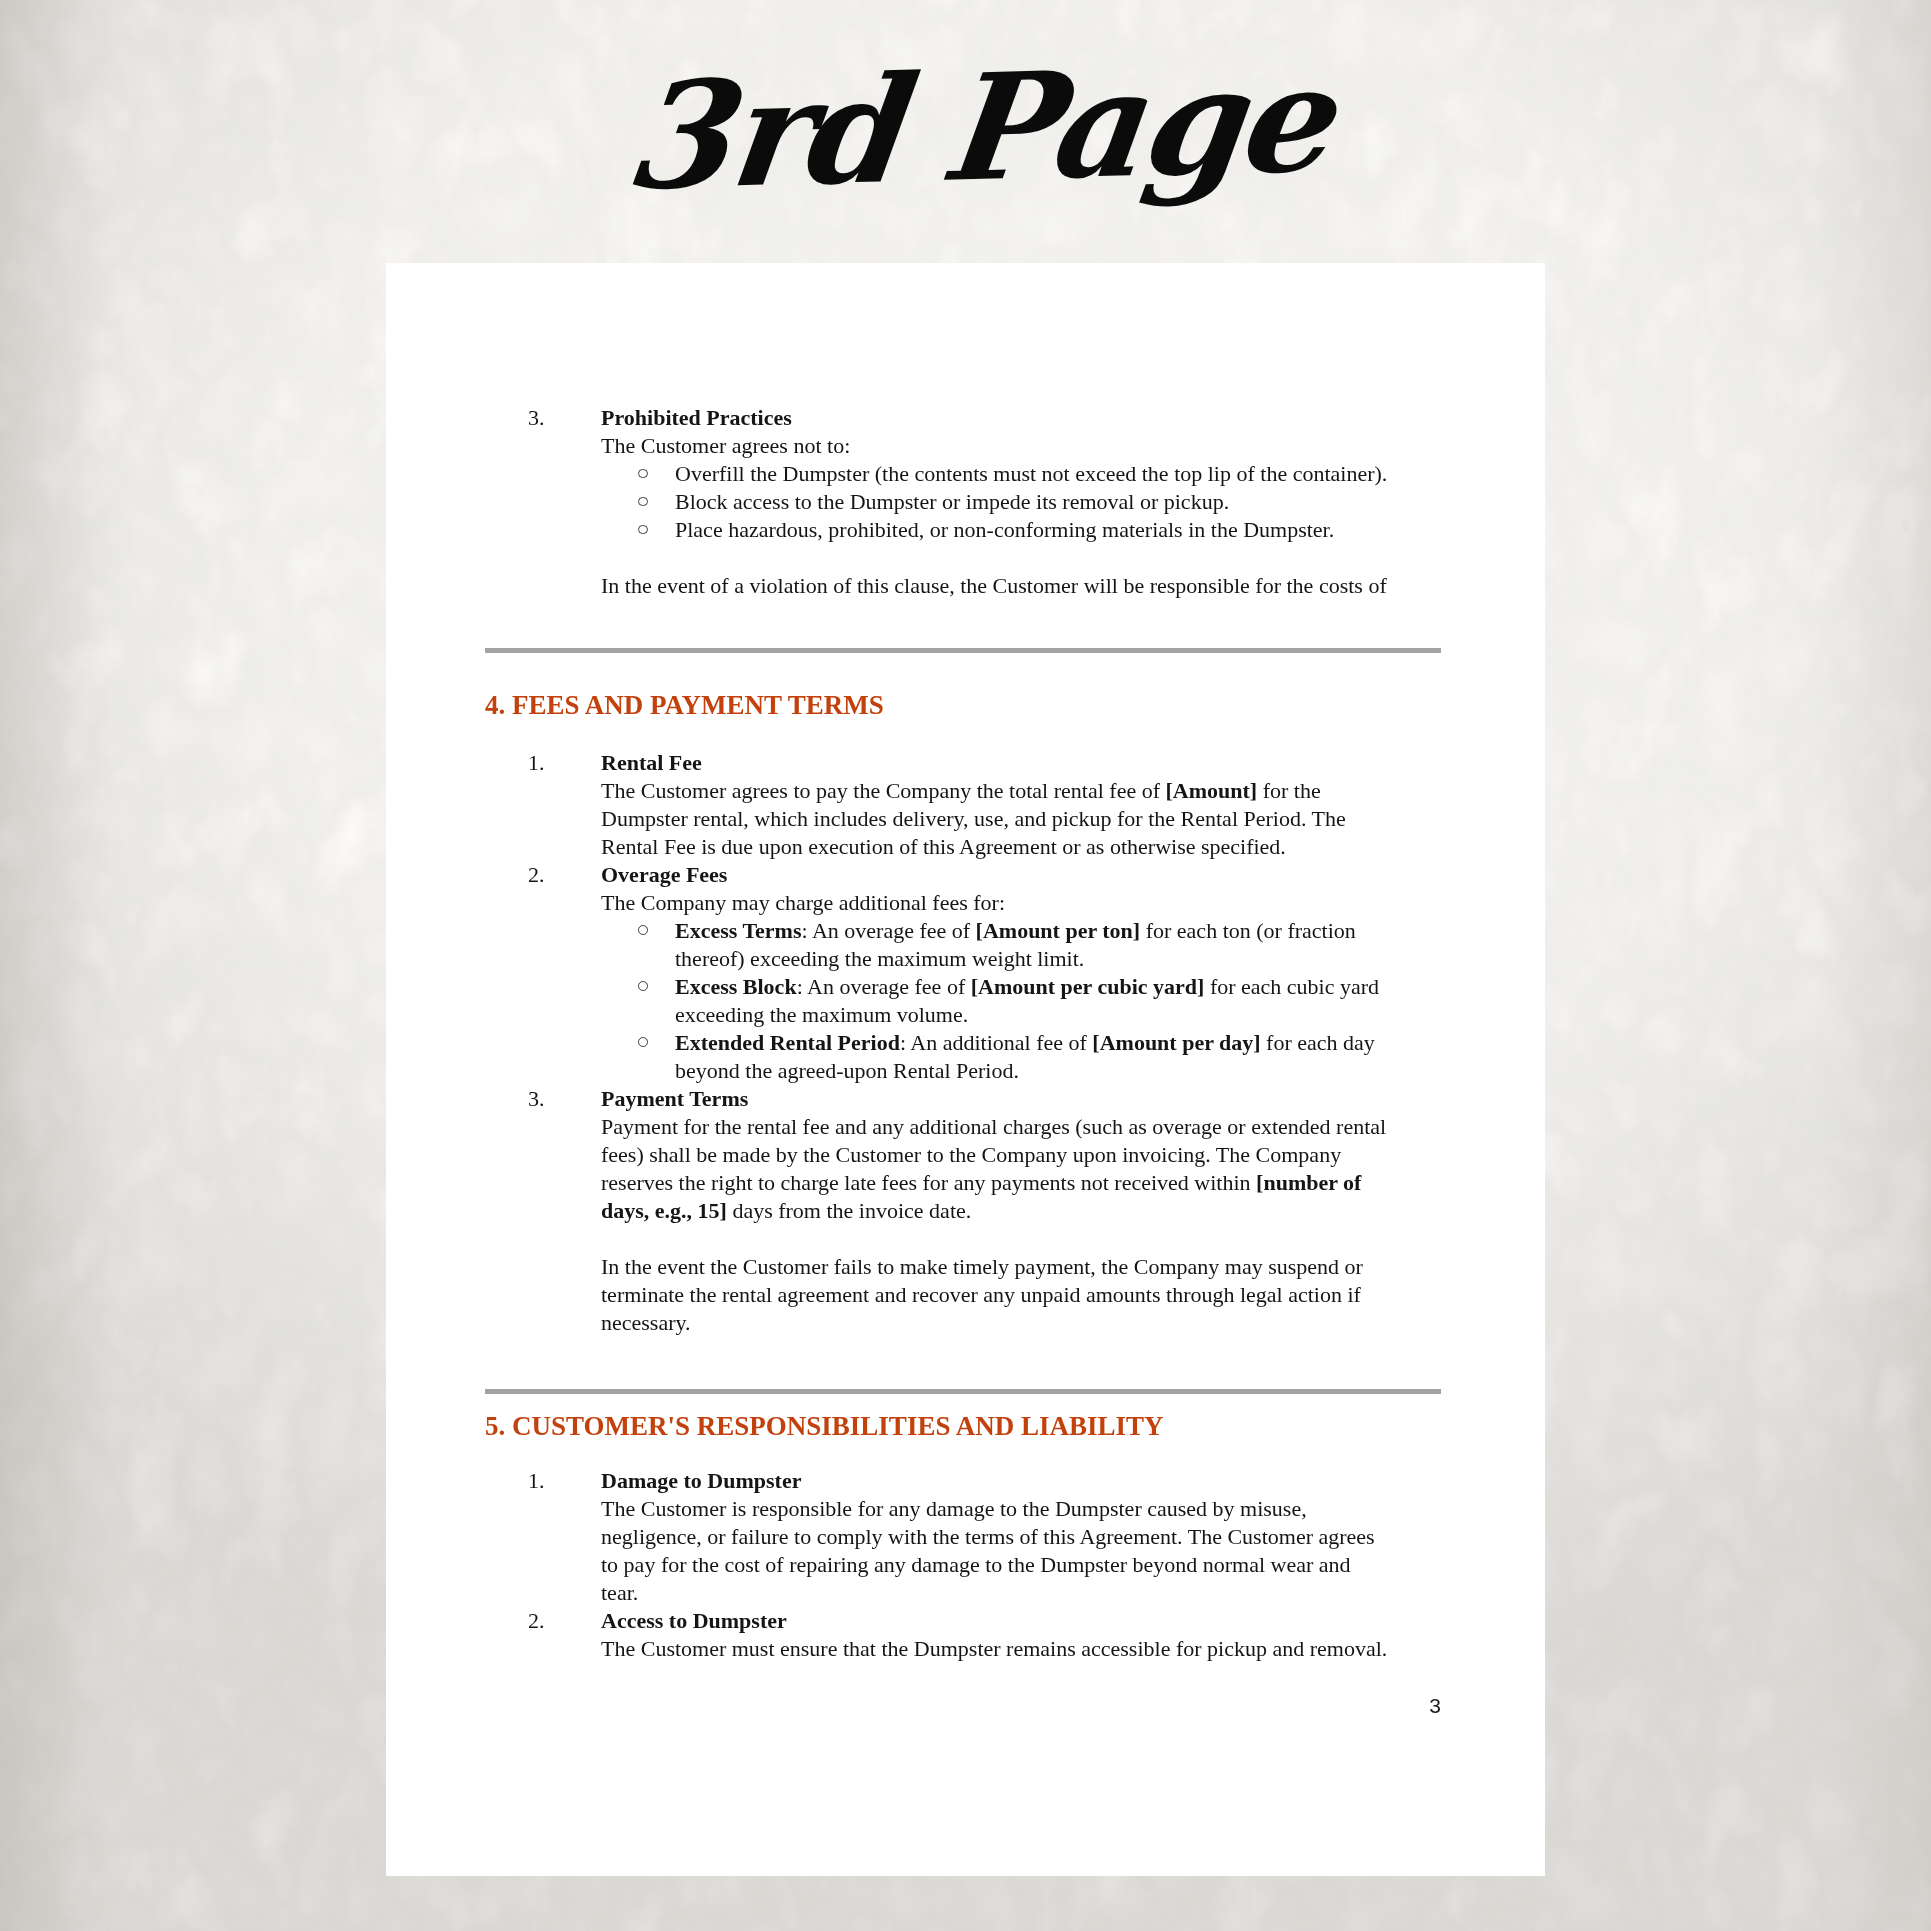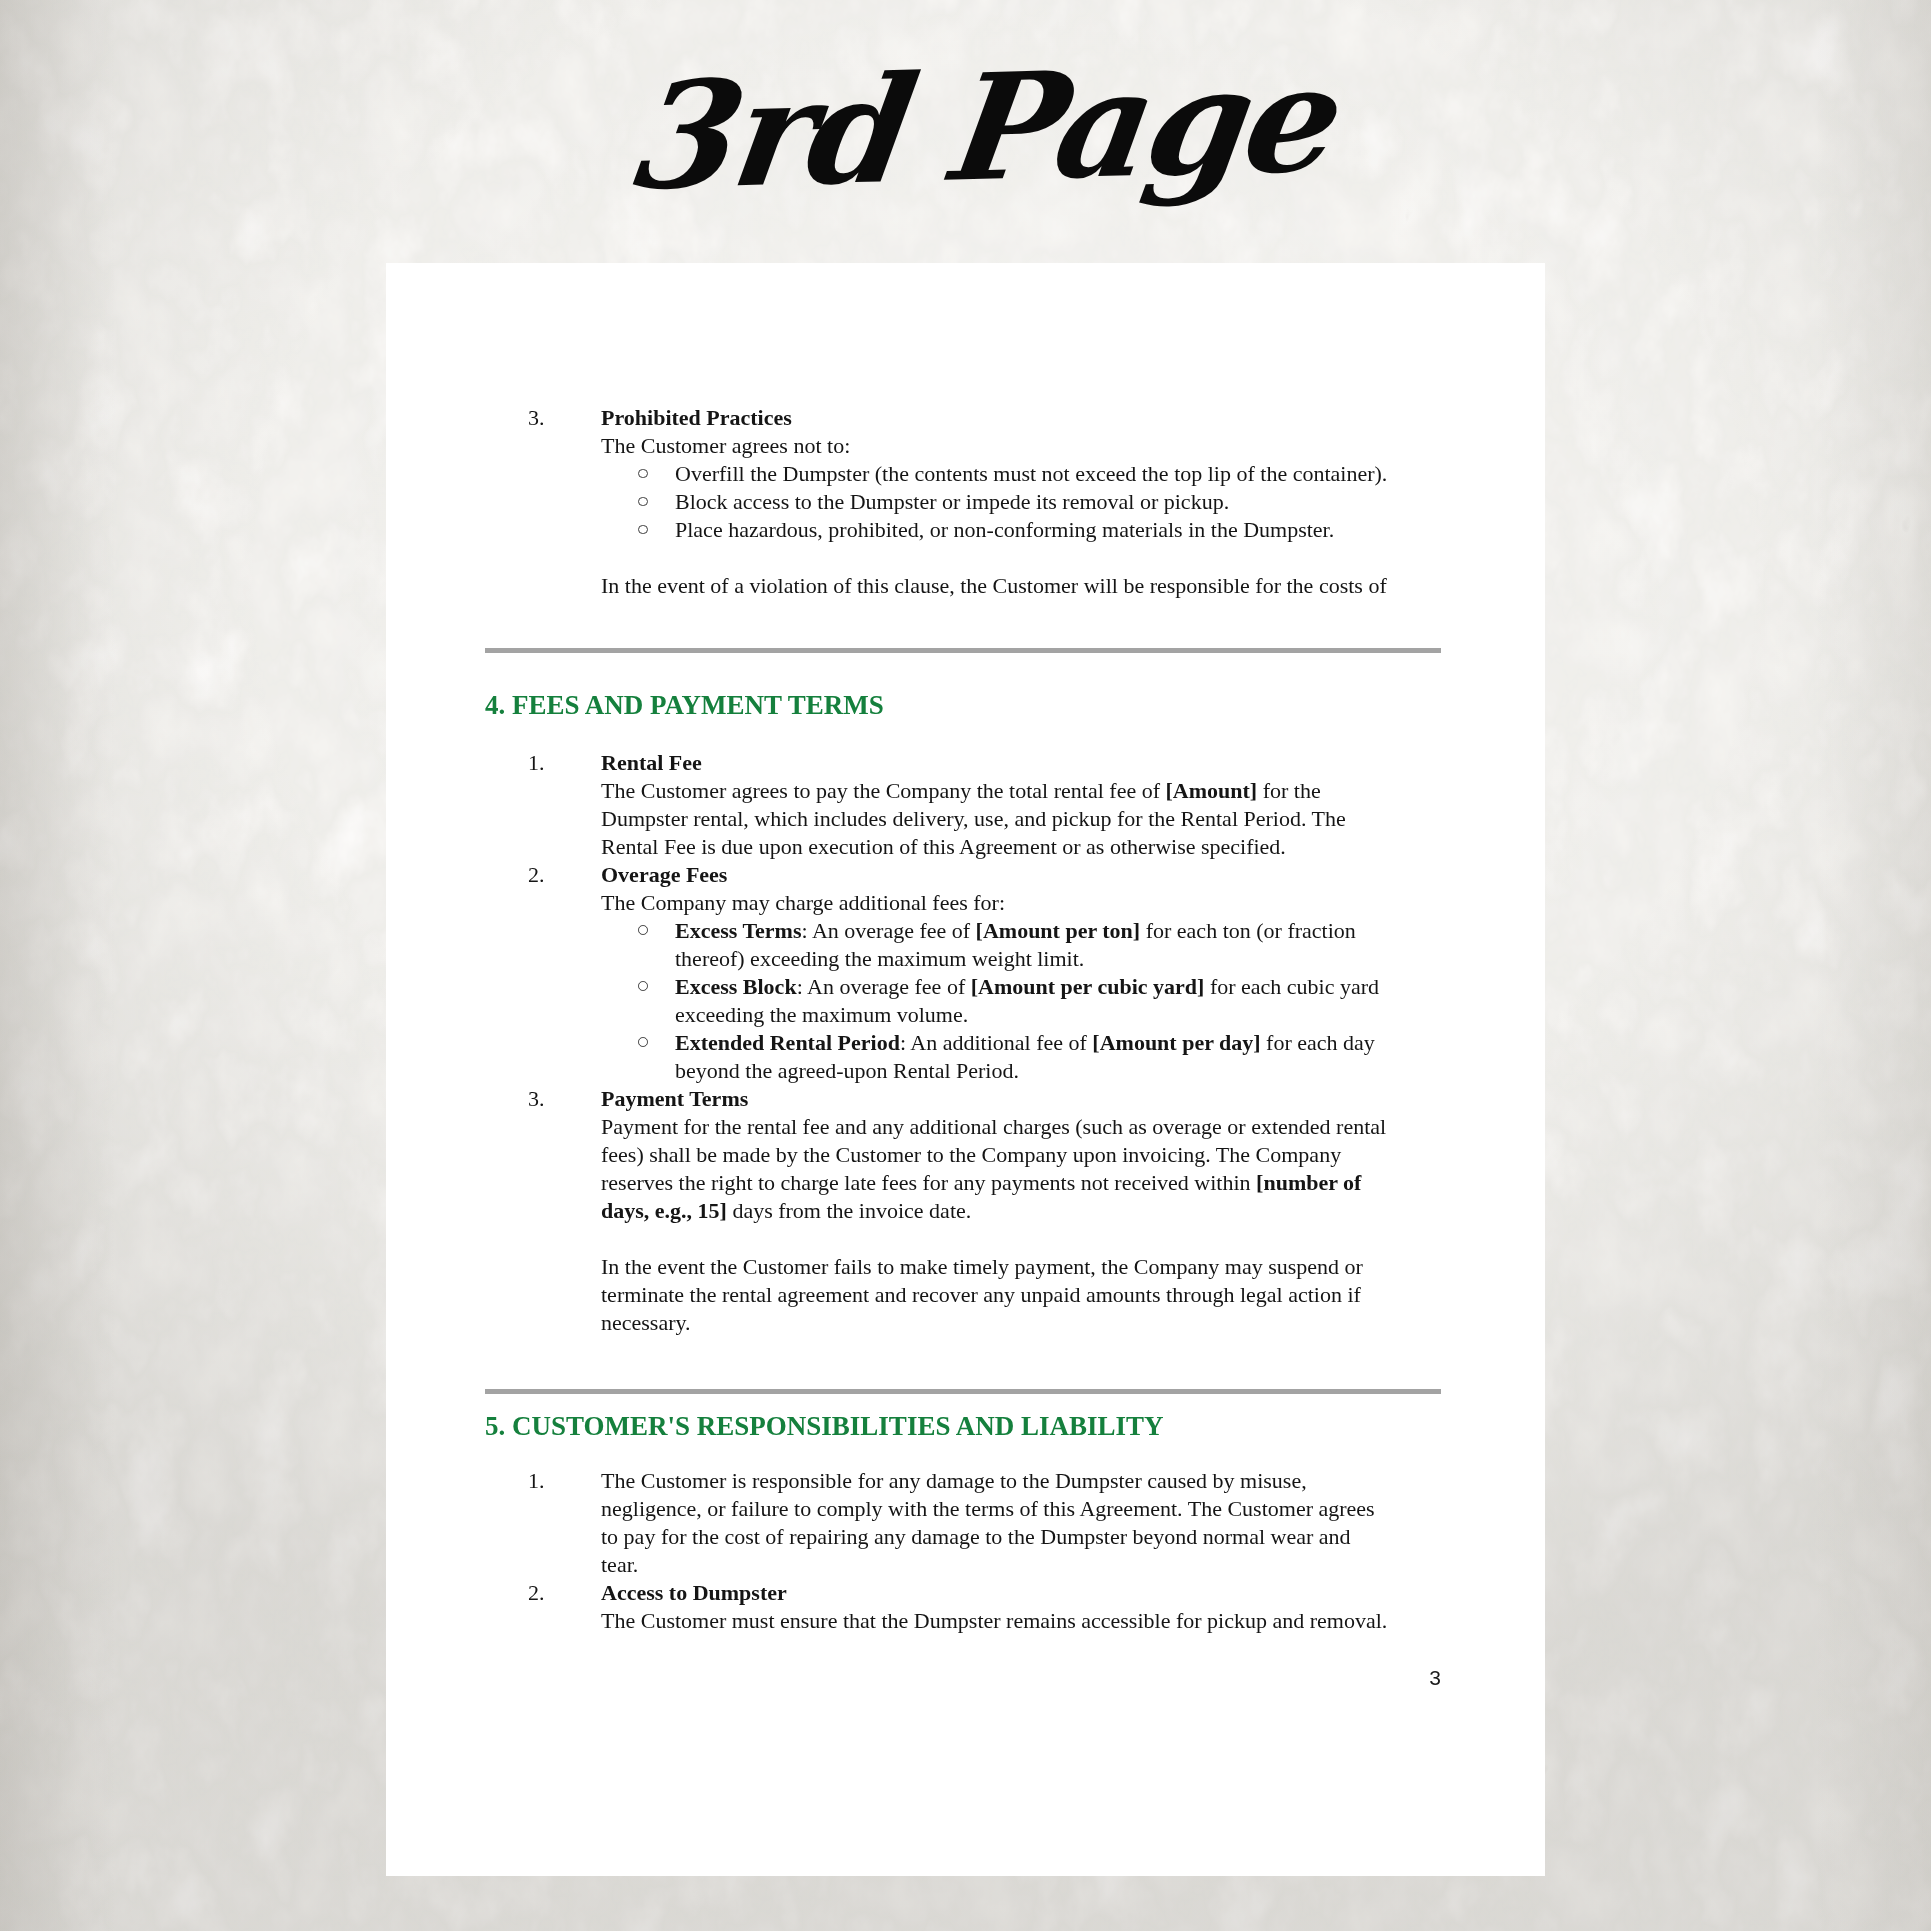--- a/index.html
+++ b/index.html
@@ -39,21 +39,21 @@
   .spacer-line{margin-top:28px;}
   .bullet{position:relative;padding-left:74px;}
   .bullet-circle{
     position:absolute;left:37px;top:8.7px;width:7.7px;height:7.7px;
     border:1.4px solid #3c3c3c;border-radius:50%;background:transparent;
   }
   .divider{height:4.8px;background:#a3a3a3;width:956px;}
   .divider.d1{margin-top:48px;}
   .divider.d2{margin-top:52px;}
   .sec-heading{
-    font-size:27px;line-height:35px;font-weight:bold;color:#15803d;
+    font-size:27px;line-height:35px;font-weight:bold;color:#c2410c;
     margin:0;letter-spacing:0px;
   }
   .sec-heading.h4{margin-top:35px;}
   .sec-heading.h5{margin-top:15px;}
   .list-fees{margin-top:26px;}
   .list-resp{margin-top:23px;}
   .page-number{
     margin-top:29px;text-align:right;font-size:21px;line-height:28px;color:#1a1a1a;
     font-family:"Liberation Sans","DejaVu Sans",sans-serif;
   }
@@ -152,20 +152,21 @@
     </div>
 
     <div class="divider d2"></div>
 
     <div class="sec-heading h5">5. CUSTOMER'S RESPONSIBILITIES AND LIABILITY</div>
 
     <div class="list-resp">
       <div class="litem">
         <span class="num">1.</span>
         <div class="ibody">
+          <span class="ititle">Damage to Dumpster</span>
           <div class="para"><span>The Customer is responsible for any damage to the Dumpster caused by misuse,</span><br><span>negligence, or failure to comply with the terms of this Agreement. The Customer agrees</span><br><span>to pay for the cost of repairing any damage to the Dumpster beyond normal wear and</span><br><span>tear.</span></div>
         </div>
       </div>
       <div class="litem">
         <span class="num">2.</span>
         <div class="ibody">
           <span class="ititle">Access to Dumpster</span>
           <div class="para"><span>The Customer must ensure that the Dumpster remains accessible for pickup and removal.</span></div>
         </div>
       </div>

